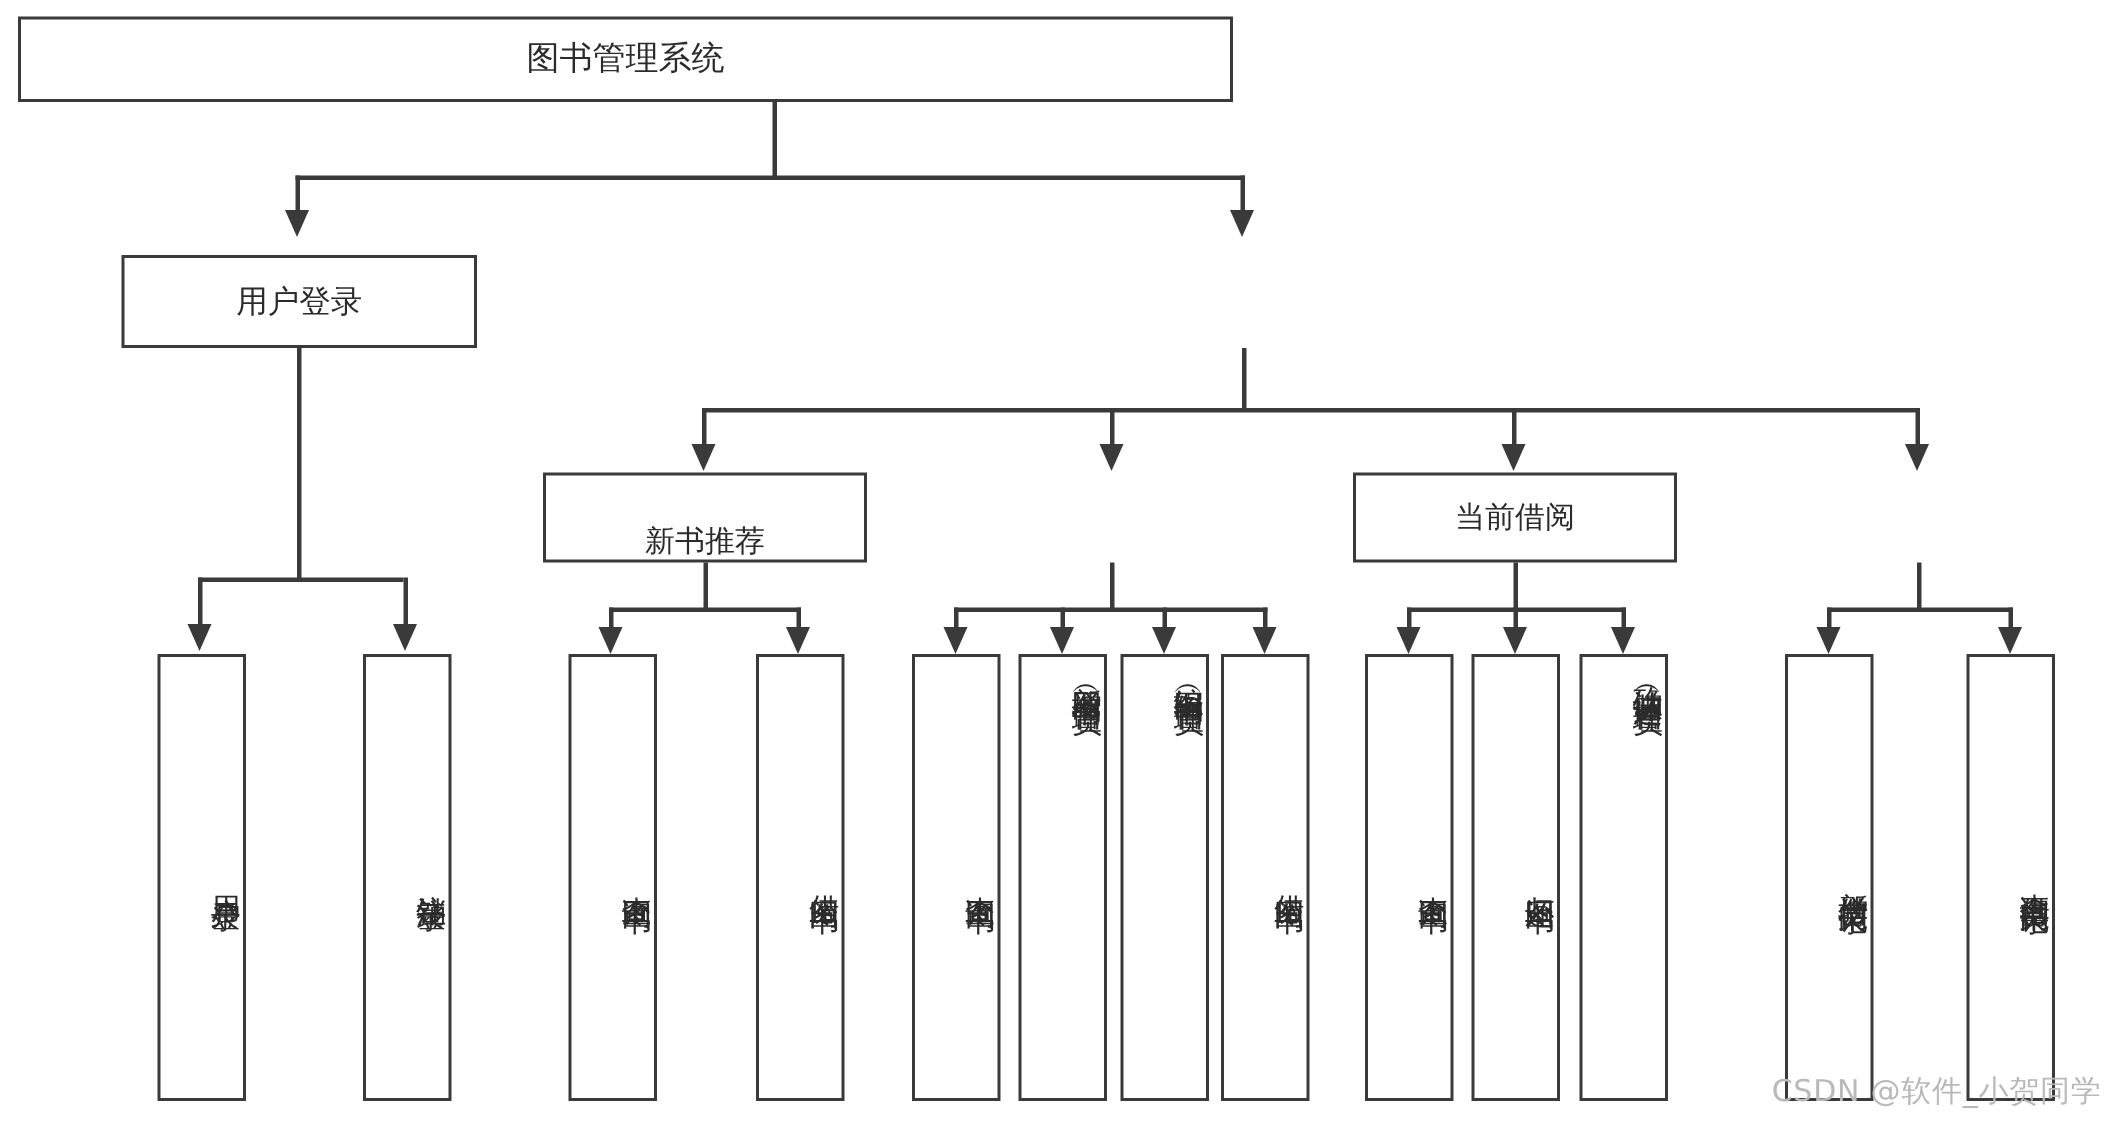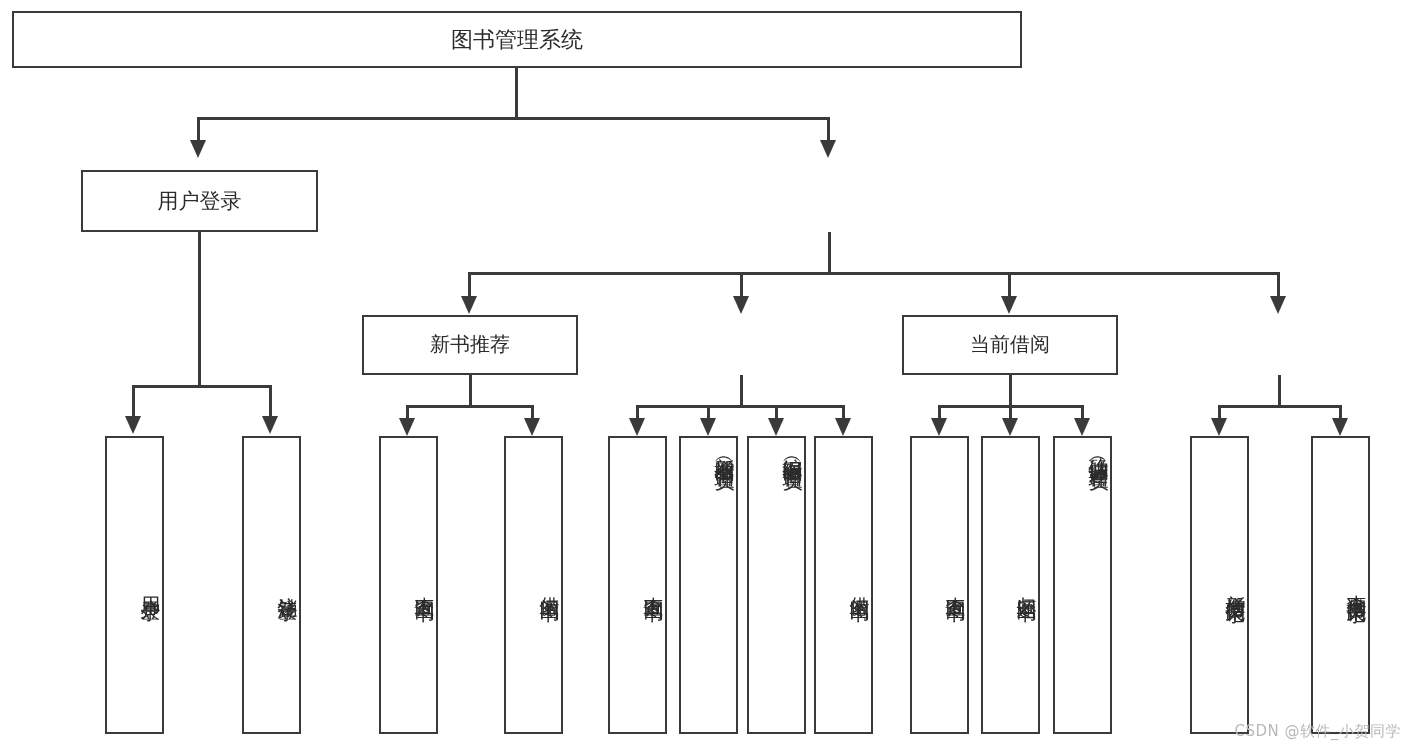--- a/index.html
+++ b/index.html
@@ -66,33 +66,33 @@
     position:absolute;
     width:0;height:0;
     border-left:8px solid transparent;
     border-right:8px solid transparent;
     border-top:18px solid #3a3a3a;
   }
   #watermark{
     position:absolute;
     right:4px;
     bottom:6px;
-    font-size:15px;
+    font-size:20px;
     color:#b9b9b9;
     letter-spacing:0.5px;
     white-space:nowrap;
     font-family:"DejaVu Sans","Liberation Sans",sans-serif;
   }
 </style>
 </head>
 <body>
 
 <div id="diagram">
 
-  <div class="node root" style="left:12px;top:11px;width:1010px;height:57px;">
+  <div class="node root" style="left:12px;top:11px;width:810px;height:57px;">
     <span class="label">图书管理系统</span>
   </div>
 
   <div class="edge v" style="left:515px;top:68px;width:3px;height:51px;"></div>
 
   <div class="edge h" style="left:197px;top:117px;width:633px;height:3px;"></div>
 
   <div class="edge v" style="left:197px;top:117px;width:3px;height:25px;"></div>
   <div class="arrow" style="left:190px;top:140px;"></div>
 
@@ -114,21 +114,21 @@
   <div class="edge h" style="left:468px;top:272px;width:812px;height:3px;"></div>
   <div class="edge v" style="left:468px;top:272px;width:3px;height:25px;"></div>
   <div class="arrow" style="left:461px;top:296px;"></div>
   <div class="edge v" style="left:740px;top:272px;width:3px;height:25px;"></div>
   <div class="arrow" style="left:733px;top:296px;"></div>
   <div class="edge v" style="left:1008px;top:272px;width:3px;height:25px;"></div>
   <div class="arrow" style="left:1001px;top:296px;"></div>
   <div class="edge v" style="left:1277px;top:272px;width:3px;height:25px;"></div>
   <div class="arrow" style="left:1270px;top:296px;"></div>
 
-  <div class="node level3" style="left:362px;top:315px;width:216px;height:60px;">
+  <div class="node level3" style="left:362px;top:315px;width:216px;height:60px;align-items:flex-end;">
     <span class="label">新书推荐</span>
   </div>
   <div class="node level3" style="left:902px;top:315px;width:216px;height:60px;">
     <span class="label">当前借阅</span>
   </div>
 
   <div class="edge v" style="left:469px;top:375px;width:3px;height:32px;"></div>
   <div class="edge h" style="left:406px;top:405px;width:128px;height:3px;"></div>
   <div class="edge v" style="left:406px;top:405px;width:3px;height:14px;"></div>
   <div class="arrow" style="left:399px;top:418px;"></div>

